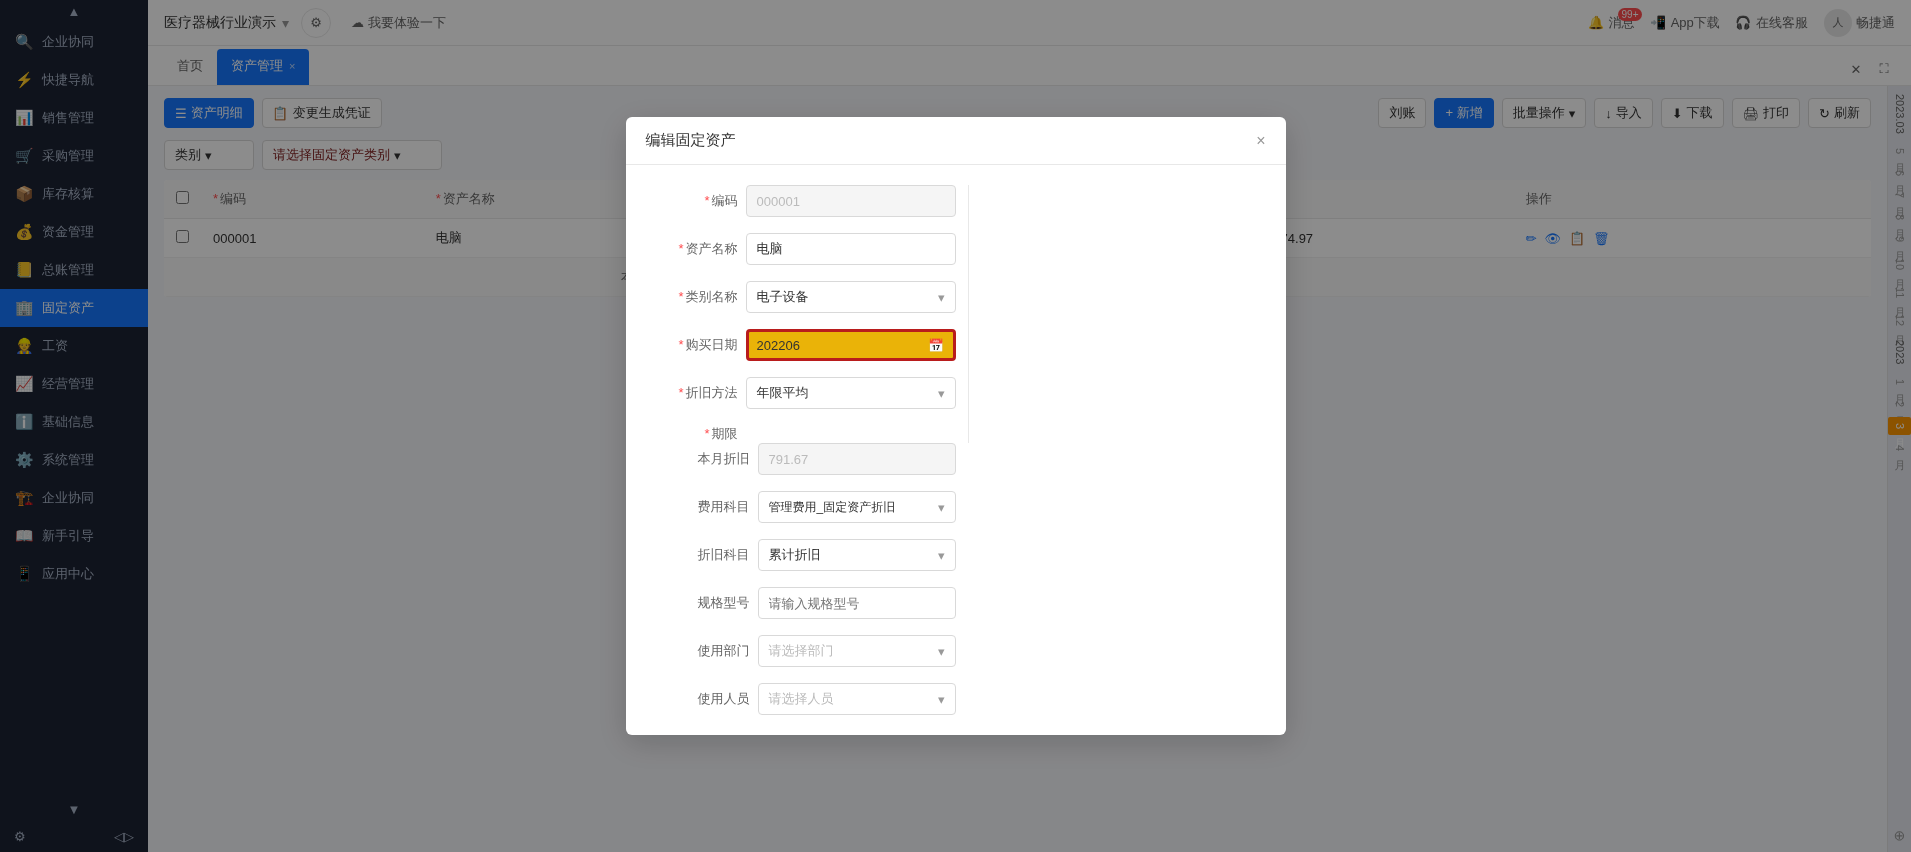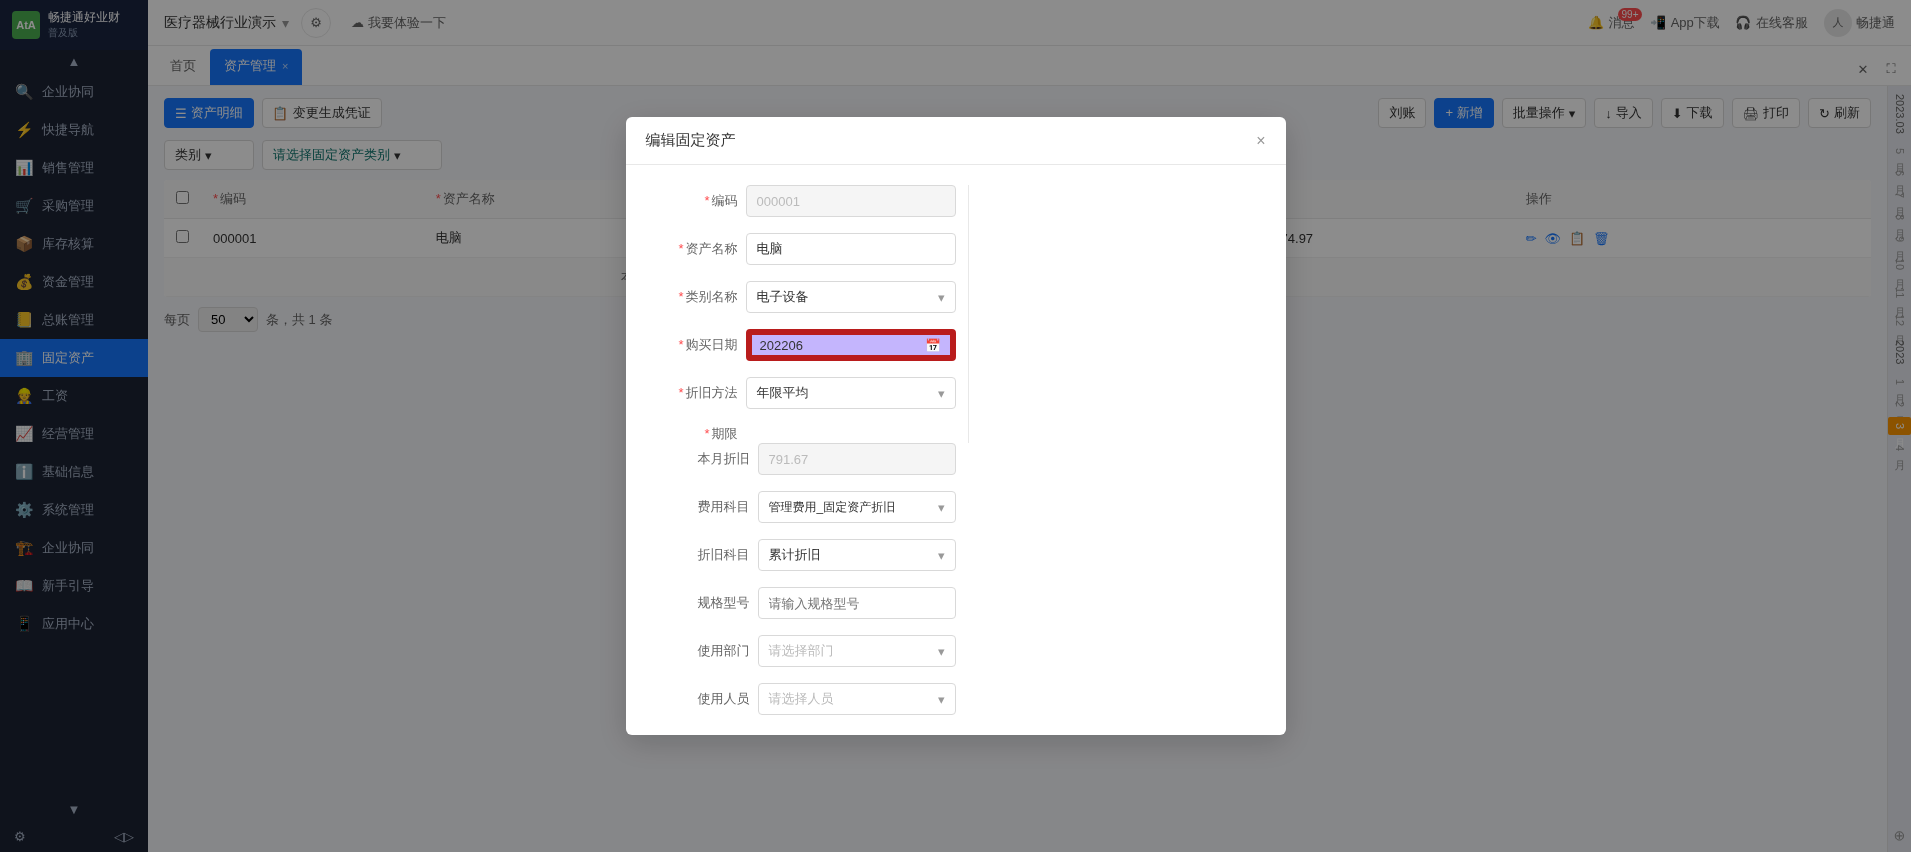--- a/index.html
+++ b/index.html
@@ -27,21 +27,21 @@
     .topbar-dropdown { color: #999; cursor: pointer; }
     .topbar-settings { width: 30px; height: 30px; border-radius: 50%; border: 1px solid #e8e8e8; display: flex; align-items: center; justify-content: center; cursor: pointer; color: #666; }
     .topbar-cloud { display: flex; align-items: center; gap: 4px; color: #666; font-size: 13px; margin-left: 8px; }
     .topbar-spacer { flex: 1; }
     .topbar-actions { display: flex; align-items: center; gap: 16px; }
     .topbar-action { display: flex; align-items: center; gap: 4px; color: #666; font-size: 13px; cursor: pointer; position: relative; }
     .badge { background: #ff4d4f; color: white; font-size: 10px; border-radius: 10px; padding: 1px 4px; position: absolute; top: -6px; right: -8px; min-width: 18px; text-align: center; }
     .topbar-avatar { width: 28px; height: 28px; border-radius: 50%; background: #e8e8e8; display: flex; align-items: center; justify-content: center; font-size: 11px; color: #666; }
 
     
-    .tabs { height: 40px; background: white; display: flex; align-items: flex-end; padding: 0 8px; border-bottom: 1px solid #e8e8e8; }
+    .tabs { height: 40px; background: white; display: flex; align-items: flex-end; padding: 0 15px; border-bottom: 1px solid #e8e8e8; }
     .tab { padding: 8px 14px; font-size: 13px; color: #666; cursor: pointer; border-bottom: 2px solid transparent; display: flex; align-items: center; gap: 6px; }
     .tab.active { background: #1677ff; color: white; border-radius: 4px 4px 0 0; border-bottom: 2px solid #1677ff; }
     .tab-close { font-size: 11px; opacity: 0.7; }
 
     
     .content { flex: 1; display: flex; overflow: hidden; position: relative; }
     .content-main { flex: 1; padding: 12px 16px; overflow-y: auto; background: #f5f6fa; }
 
     
     .toolbar { display: flex; align-items: center; gap: 8px; margin-bottom: 12px; }
@@ -87,41 +87,32 @@
     
     .form-grid { display: grid; grid-template-columns: 1fr 1fr; gap: 0; }
     .form-col { display: flex; flex-direction: column; gap: 16px; padding: 0 12px; }
     .form-item { display: flex; align-items: center; gap: 8px; }
     .form-label { width: 80px; text-align: right; color: #666; font-size: 13px; flex-shrink: 0; white-space: nowrap; }
     .form-label .req { color: #ff4d4f; margin-right: 2px; }
     .form-input { flex: 1; height: 32px; border: 1px solid #d9d9d9; border-radius: 4px; padding: 0 10px; font-size: 13px; color: #333; background: white; outline: none; }
     .form-input.disabled { background: #f5f5f5; color: #bbb; }
     .form-select { flex: 1; height: 32px; border: 1px solid #d9d9d9; border-radius: 4px; padding: 0 10px; font-size: 13px; color: #333; background: white; display: flex; align-items: center; justify-content: space-between; cursor: pointer; }
     .form-select-arrow { color: #999; }
-    .form-date { flex: 1; height: 32px; border: 6px solid #b91c1c; border-radius: 4px; padding: 0 8px; font-size: 13px; color: #333; background: #c4b5fd; display: flex; align-items: center; justify-content: space-between; cursor: pointer; }
+    .form-date { flex: 1; height: 32px; border: 3px solid #b91c1c; border-radius: 4px; padding: 0 8px; font-size: 13px; color: #333; background: #eab308; display: flex; align-items: center; justify-content: space-between; cursor: pointer; }
     .period-row { display: flex; align-items: center; gap: 4px; flex: 1; }
     .period-input { width: 50px; height: 32px; border: 1px solid #d9d9d9; border-radius: 4px; padding: 0 8px; font-size: 13px; text-align: center; }
     .period-label { font-size: 13px; color: #666; }
     .period-rate { width: 70px; height: 32px; border: 1px solid #d9d9d9; border-radius: 4px; padding: 0 8px; font-size: 13px; }
     .modal-divider { width: 1px; background: #e8e8e8; margin: 0 0; }
     .win-ctrl { width: 24px; height: 24px; display: flex; align-items: center; justify-content: center; color: #666; cursor: pointer; border-radius: 3px; }
   </style>
 </head>
 <body>
 
 <div class="sidebar">
-  <div class="sidebar-logo">
-    <div class="sidebar-logo-icon">
-      <span>AtA</span>
-    </div>
-    <div>
-      <div class="sidebar-logo-text">畅捷通好业财</div>
-      <div class="sidebar-logo-sub">普及版</div>
-    </div>
-  </div>
 
   <div class="sidebar-scroll-btn">
     <span>▲</span>
   </div>
   <div class="sidebar-scroll">
     <div class="sidebar-item">
       <span class="sidebar-item-icon">🔍</span>
       <span>企业协同</span>
     </div>
     <div class="sidebar-item">
@@ -282,21 +273,21 @@
           </div>
         </div>
       </div>
 
       <div class="filter-row">
         <div class="filter-select">
           <span>类别</span>
           <span>▾</span>
         </div>
         <div class="filter-select filter-select-wide">
-          <span style="color:#0f766e;">请选择固定资产类别</span>
+          <span style="color:#7f1d1d;">请选择固定资产类别</span>
           <span>▾</span>
         </div>
       </div>
 
       <div class="table-wrap">
         <table>
           <thead>
             <tr>
               <th style="width:36px;"><input type="checkbox" style=""></th>
               <th><span class="required">*</span><span>编码</span></th>
@@ -330,28 +321,20 @@
               </td>
               <td>6,333.36</td>
               <td>42,874.97</td>
               <td></td>
               <td></td>
             </tr>
           </tbody>
         </table>
       </div>
 
-      <div class="pagination">
-        <span>每页</span>
-        <select class="page-select">
-          <option>50</option>
-          <option>100</option>
-        </select>
-        <span>条，共 1 条</span>
-      </div>
     </div>
 
     <div class="right-sidebar">
       <div style="writing-mode:vertical-rl;font-size:11px;color:#666;padding:4px;">2023.03</div>
       <div class="right-sidebar-item">5月</div>
       <div class="right-sidebar-item">6月</div>
       <div class="right-sidebar-item">7月</div>
       <div class="right-sidebar-item">8月</div>
       <div class="right-sidebar-item">9月</div>
       <div class="right-sidebar-item">10月</div>

